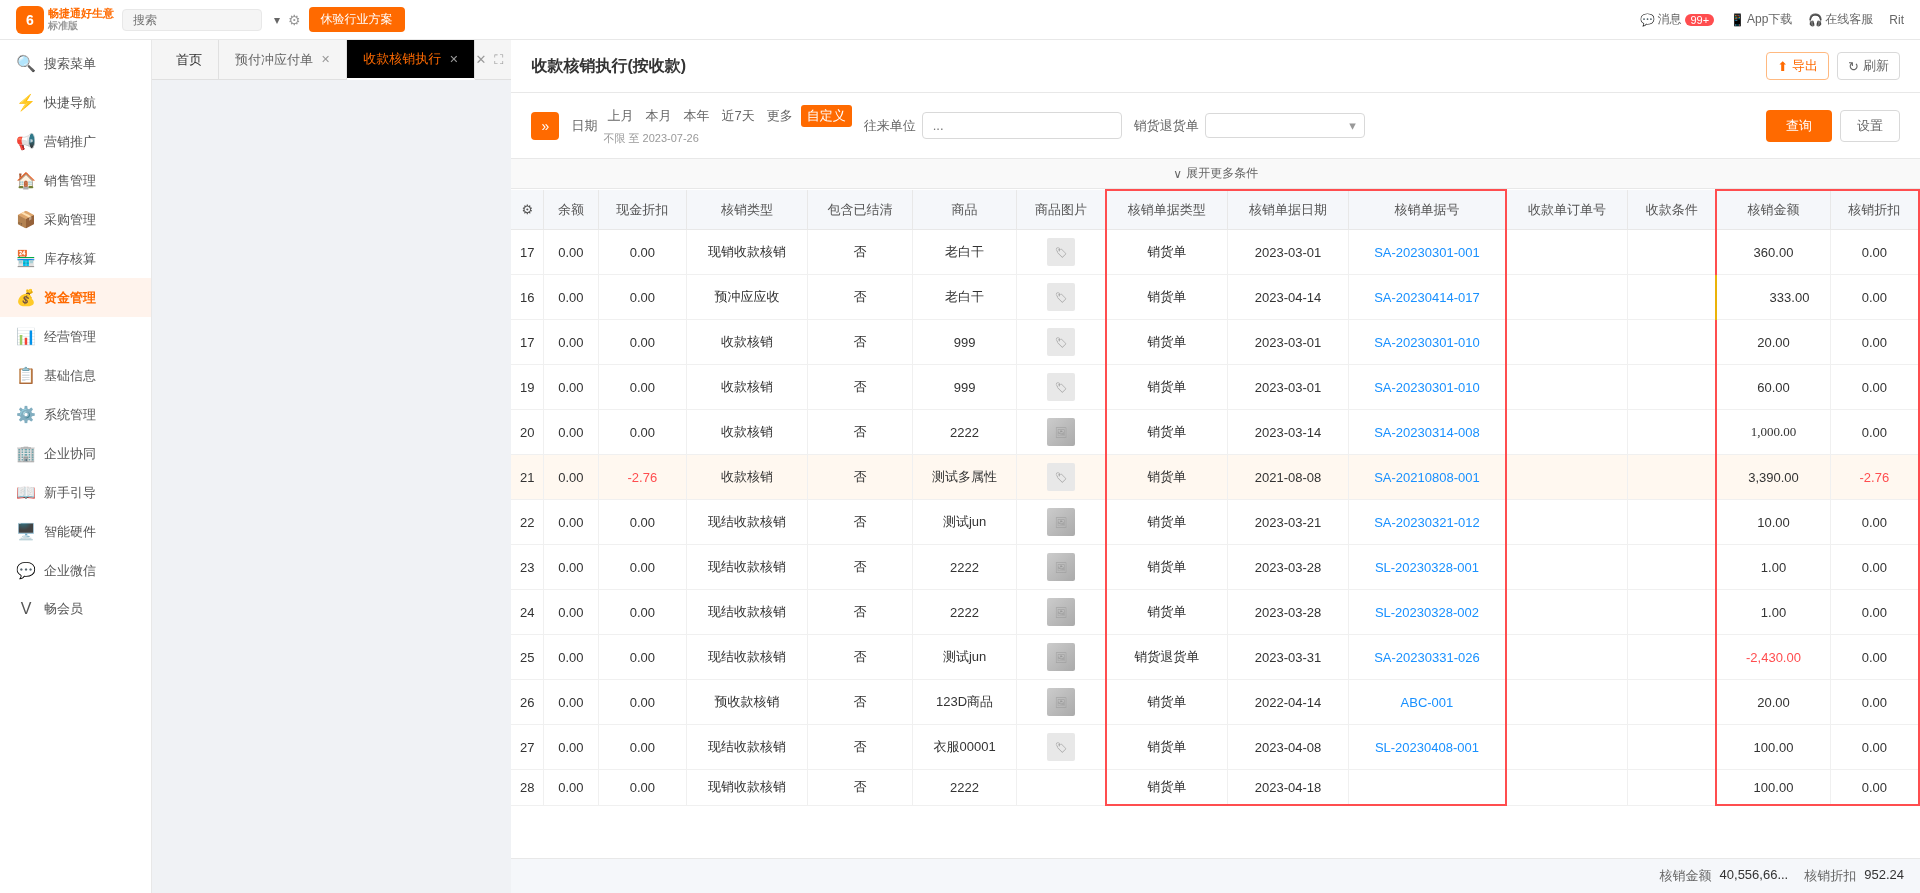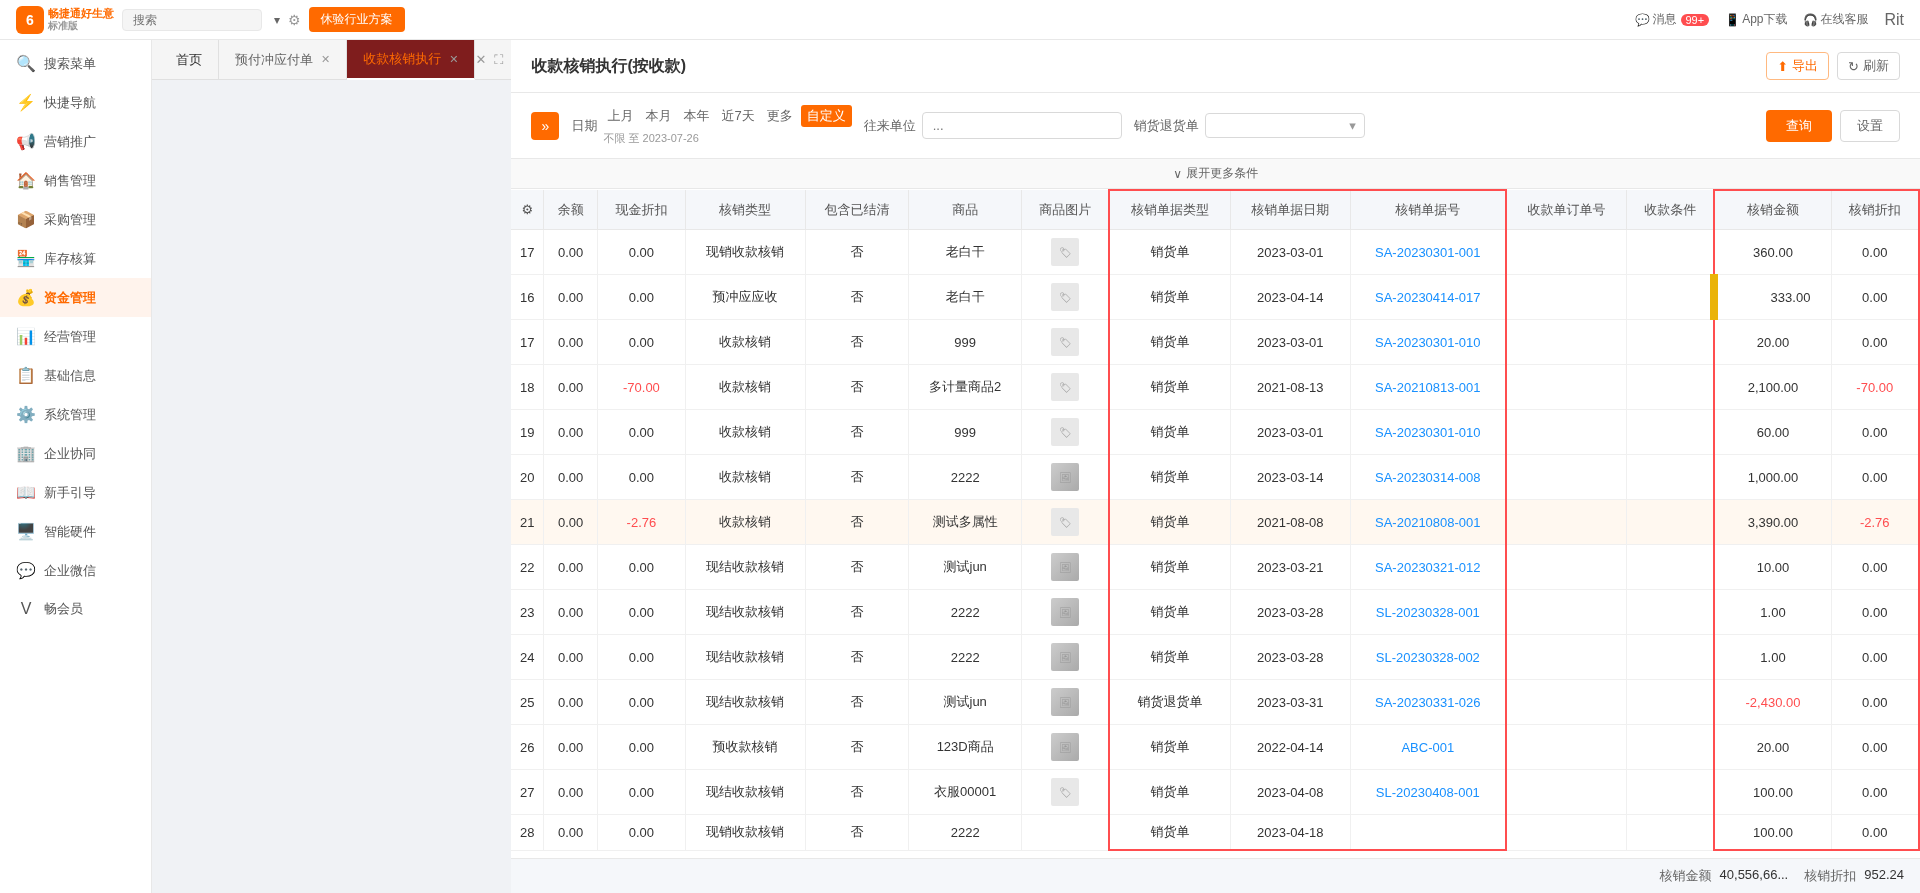--- a/index.html
+++ b/index.html
@@ -67,21 +67,21 @@
       padding: 0 16px;
       display: flex;
       align-items: center;
       gap: 8px;
       font-size: 13px;
       cursor: pointer;
       color: #666;
       border-right: 1px solid #e0e0e0;
     }
     .tab.home { color: #333; }
-    .tab.active { background: #7f1d1d; color: #ff6a00; border-bottom: 2px solid #fff; margin-bottom: -1px; }
+    .tab.active { background: #000000; color: #ff6a00; border-bottom: 2px solid #fff; margin-bottom: -1px; }
     .tab-close { font-size: 11px; color: #999; cursor: pointer; }
     .tab-bar-right { margin-left: auto; display: flex; align-items: center; gap: 8px; color: #999; }
 
     
     .page-content { flex: 1; overflow: hidden; background: #f5f7fa; padding: 0; display: flex; flex-direction: column; }
 
     
     .page-header {
       background: #fff;
       padding: 12px 20px 0 20px;
@@ -170,21 +170,21 @@
       align-items: center;
       justify-content: flex-end;
       gap: 16px;
       border-top: 1px solid #e8e8e8;
       font-size: 13px;
       color: #333;
     }
     .footer-item { display: flex; gap: 8px; }
     .footer-label { color: #666; }
 
-    .top-right-user { font-size: 16px; color: #666; }
+    .top-right-user { font-size: 12px; color: #666; }
   </style>
 </head>
 <body>
 
 <div class="top-bar">
   <div class="top-bar-left">
     <div class="top-bar-logo">
       <div class="logo-icon">6</div>
       <div>
         <div style="font-size:11px;line-height:1.2;">畅捷通好生意</div>
@@ -403,56 +403,40 @@
       <td style="">0.00</td>
       <td>预冲应应收</td>
       <td>否</td>
       <td>老白干</td>
       <td><div class="thumb">🏷</div></td>
       <td style="border-left:2px solid #ff4d4f;">销货单</td>
       <td style="">2023-04-14</td>
       <td style="border-right:2px solid #ff4d4f;"><a class="td-link">SA-20230414-017</a></td>
       <td></td>
       <td></td>
-      <td style="border-left:8px solid #eab308;padding-left:40px;">333.00</td>
+      <td style="border-left:2px solid #eab308;padding-left:40px;">333.00</td>
       <td style="border-right:2px solid #ff4d4f;">0.00</td>
     </tr>
               <tr>
       <td>17</td>
       <td>0.00</td>
       <td style="">0.00</td>
       <td>收款核销</td>
       <td>否</td>
       <td>999</td>
       <td><div class="thumb">🏷</div></td>
       <td style="border-left:2px solid #ff4d4f;">销货单</td>
       <td style="">2023-03-01</td>
       <td style="border-right:2px solid #ff4d4f;"><a class="td-link">SA-20230301-010</a></td>
       <td></td>
       <td></td>
       <td style="border-left:2px solid #ff4d4f;">20.00</td>
       <td style="border-right:2px solid #ff4d4f;">0.00</td>
     </tr>
               <tr>
-      <td>18</td>
-      <td>0.00</td>
-      <td style="color:#ff4d4f;">-70.00</td>
-      <td>收款核销</td>
-      <td>否</td>
-      <td>多计量商品2</td>
-      <td><div class="thumb">🏷</div></td>
-      <td style="border-left:2px solid #ff4d4f;">销货单</td>
-      <td style="">2021-08-13</td>
-      <td style="border-right:2px solid #ff4d4f;"><a class="td-link">SA-20210813-001</a></td>
-      <td></td>
-      <td></td>
-      <td style="border-left:2px solid #ff4d4f;">2,100.00</td>
-      <td style="border-right:2px solid #ff4d4f;color:#ff4d4f;">-70.00</td>
-    </tr>
-              <tr>
       <td>19</td>
       <td>0.00</td>
       <td style="">0.00</td>
       <td>收款核销</td>
       <td>否</td>
       <td>999</td>
       <td><div class="thumb">🏷</div></td>
       <td style="border-left:2px solid #ff4d4f;">销货单</td>
       <td style="">2023-03-01</td>
       <td style="border-right:2px solid #ff4d4f;"><a class="td-link">SA-20230301-010</a></td>
@@ -467,21 +451,21 @@
       <td style="">0.00</td>
       <td>收款核销</td>
       <td>否</td>
       <td>2222</td>
       <td><div class="thumb has-img">🖼</div></td>
       <td style="border-left:2px solid #ff4d4f;">销货单</td>
       <td style="">2023-03-14</td>
       <td style="border-right:2px solid #ff4d4f;"><a class="td-link">SA-20230314-008</a></td>
       <td></td>
       <td></td>
-      <td style="border-left:2px solid #ff4d4f;">1,000.00</td>
+      <td style="border-left:2px solid #ff4d4f;font-family:Liberation Serif, serif;">1,000.00</td>
       <td style="border-right:2px solid #ff4d4f;">0.00</td>
     </tr>
               <tr class="highlighted">
       <td>21</td>
       <td>0.00</td>
       <td style="color:#ff4d4f;">-2.76</td>
       <td>收款核销</td>
       <td>否</td>
       <td>测试多属性</td>
       <td><div class="thumb">🏷</div></td>

